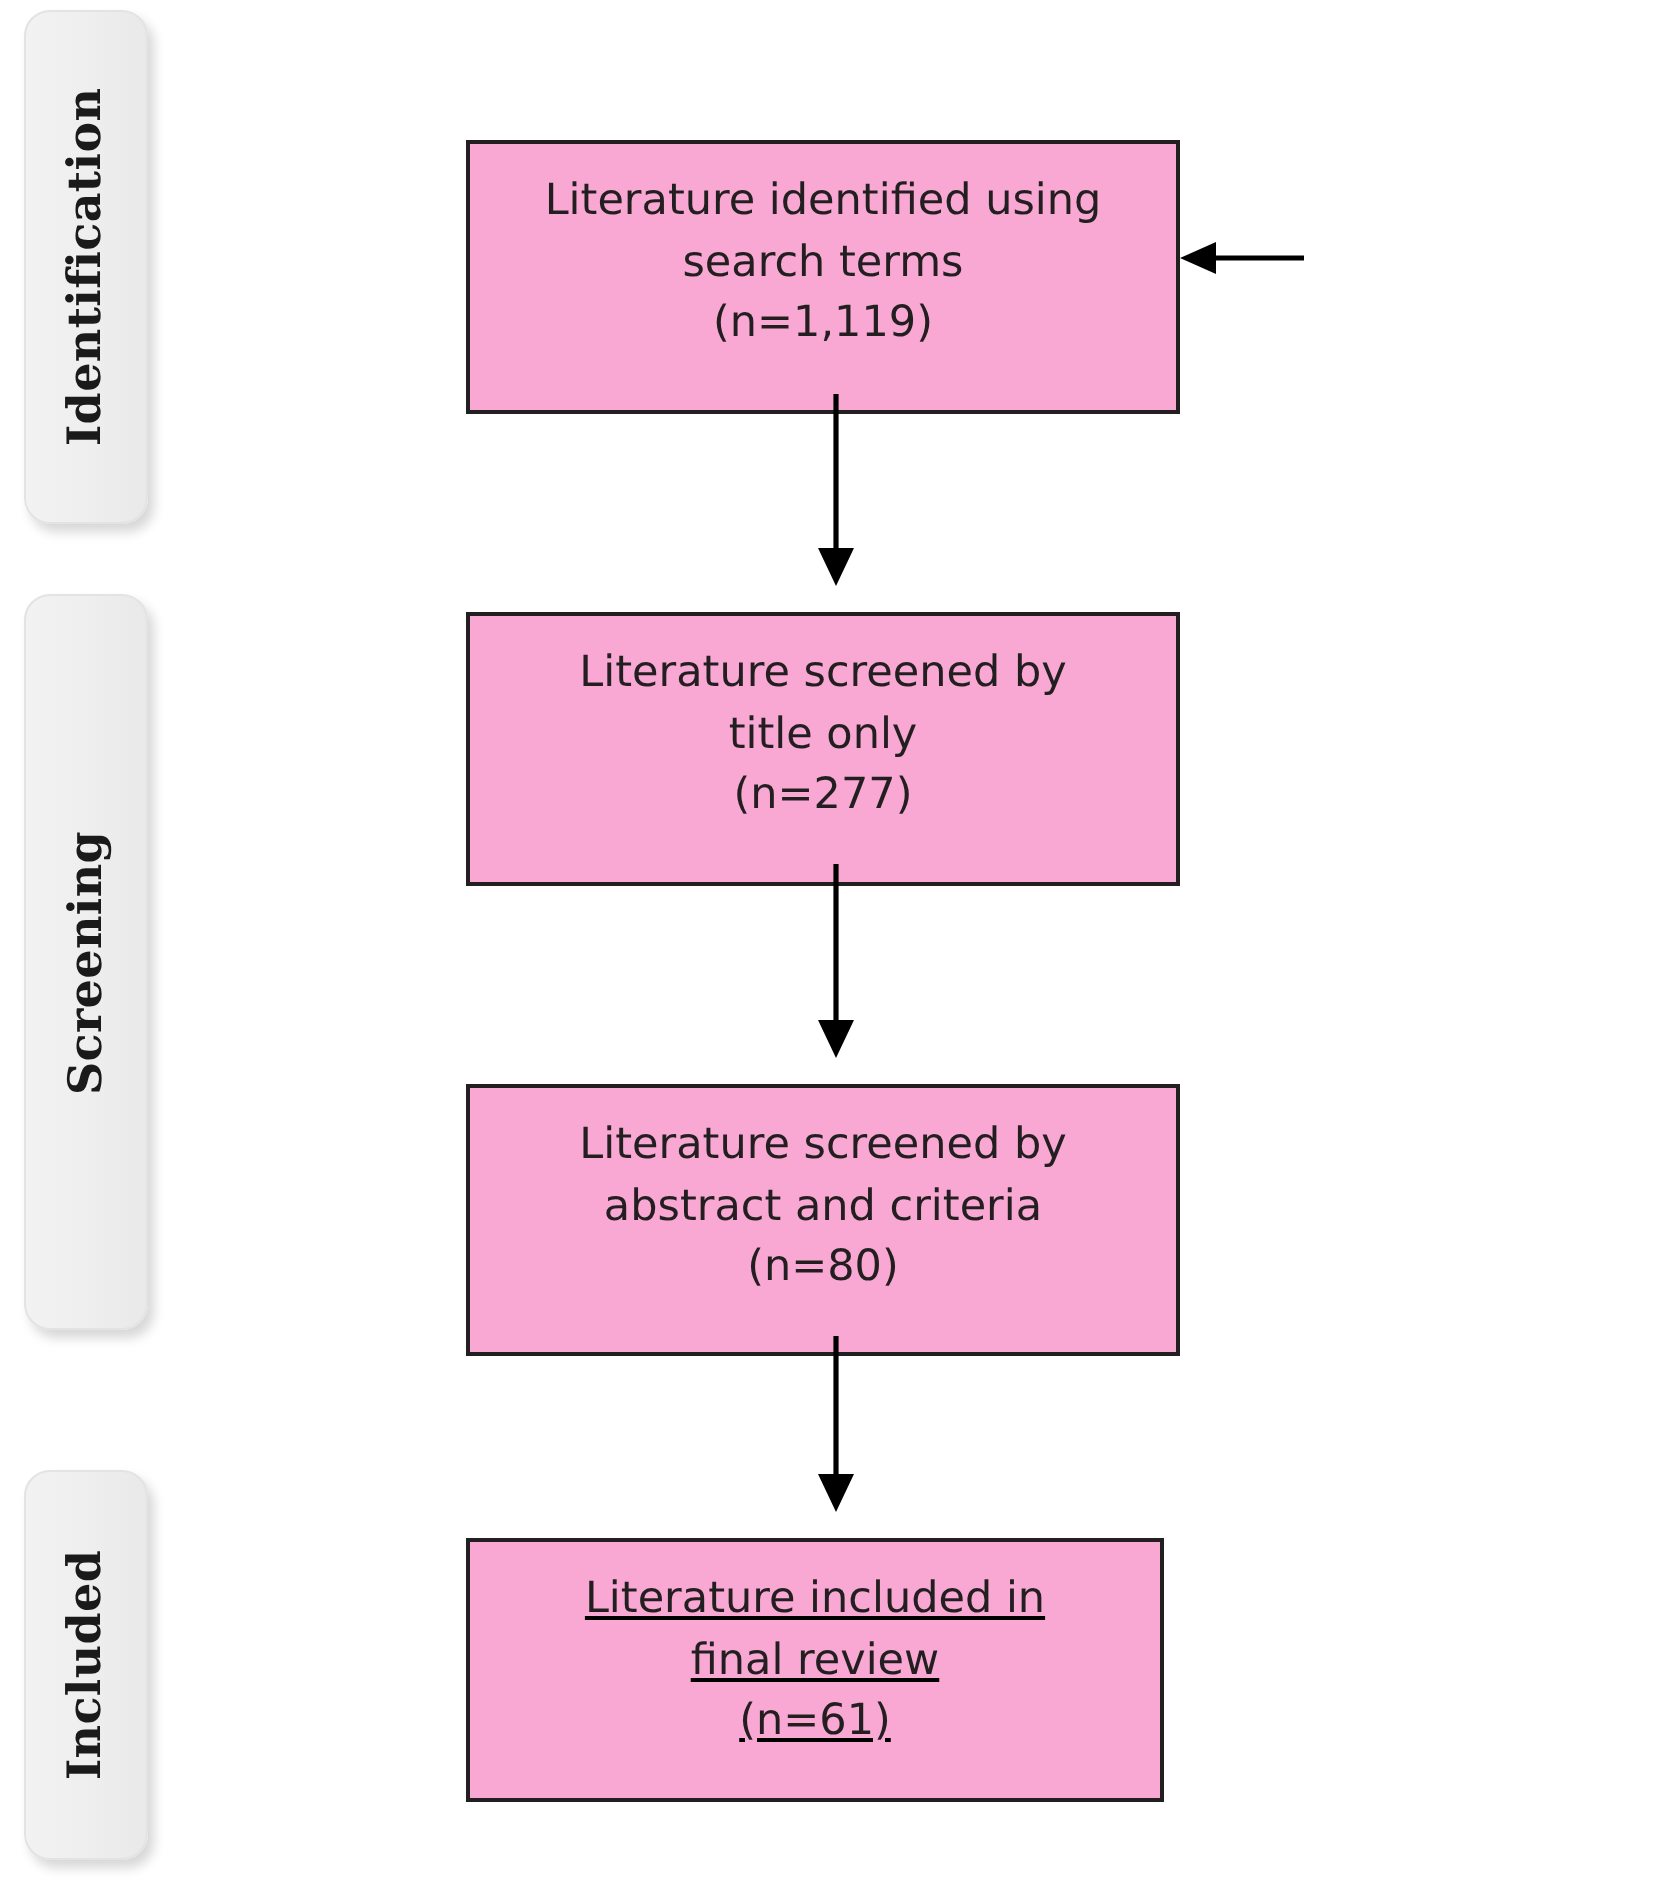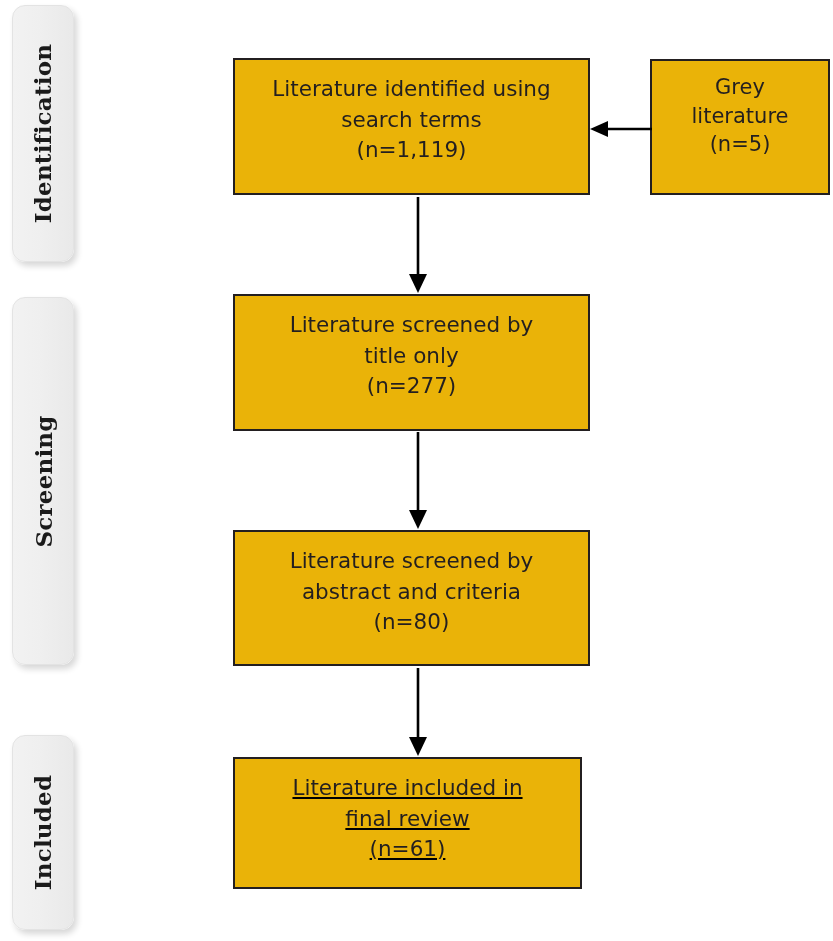--- a/index.html
+++ b/index.html
@@ -37,27 +37,28 @@
     font-family: "DejaVu Serif", serif;
     font-weight: bold;
     font-size: 23px;
     letter-spacing: 0.2px;
     color: #1a1a1a;
   }
 
   
   .flow-box {
     position: absolute;
-    background: #eab308;
+    background: #f9a8d4;
     border: 2.5px solid #231f20;
     box-sizing: border-box;
     display: flex;
     align-items: flex-start;
     justify-content: center;
     padding-top: 14px;
+    margin-top: 12px;
   }
   .flow-box-text {
     font-family: "DejaVu Sans", sans-serif;
     font-size: 21.5px;
     line-height: 1.42;
     color: #231f20;
     text-align: center;
     white-space: pre-line;
     padding: 0 10px;
   }
@@ -94,25 +95,20 @@
   <div class="stage-pill" style="left:12px; top:735px; width:62px; height:195px;">
     <span class="stage-pill-label">Included</span>
   </div>
 
   <div class="flow-box" style="left:233px; top:58px; width:357px; height:137px;">
     <span class="flow-box-text">Literature identified using
 search terms
 (n=1,119)</span>
   </div>
 
-  <div class="flow-box compact" style="left:650px; top:59px; width:180px; height:136px;">
-    <span class="flow-box-text">Grey
-literature
-(n=5)</span>
-  </div>
 
   <div class="connector" style="left:588px; top:118px; width:66px; height:22px;">
     <svg width="66" height="22" viewBox="0 0 66 22" aria-hidden="true">
       <line x1="64" y1="11" x2="16" y2="11" stroke="#000000" stroke-width="2.6"></line>
       <polygon points="2,11 20,3 20,19" fill="#000000"></polygon>
     </svg>
   </div>
 
   <div class="flow-box" style="left:233px; top:294px; width:357px; height:137px;">
     <span class="flow-box-text">Literature screened by

